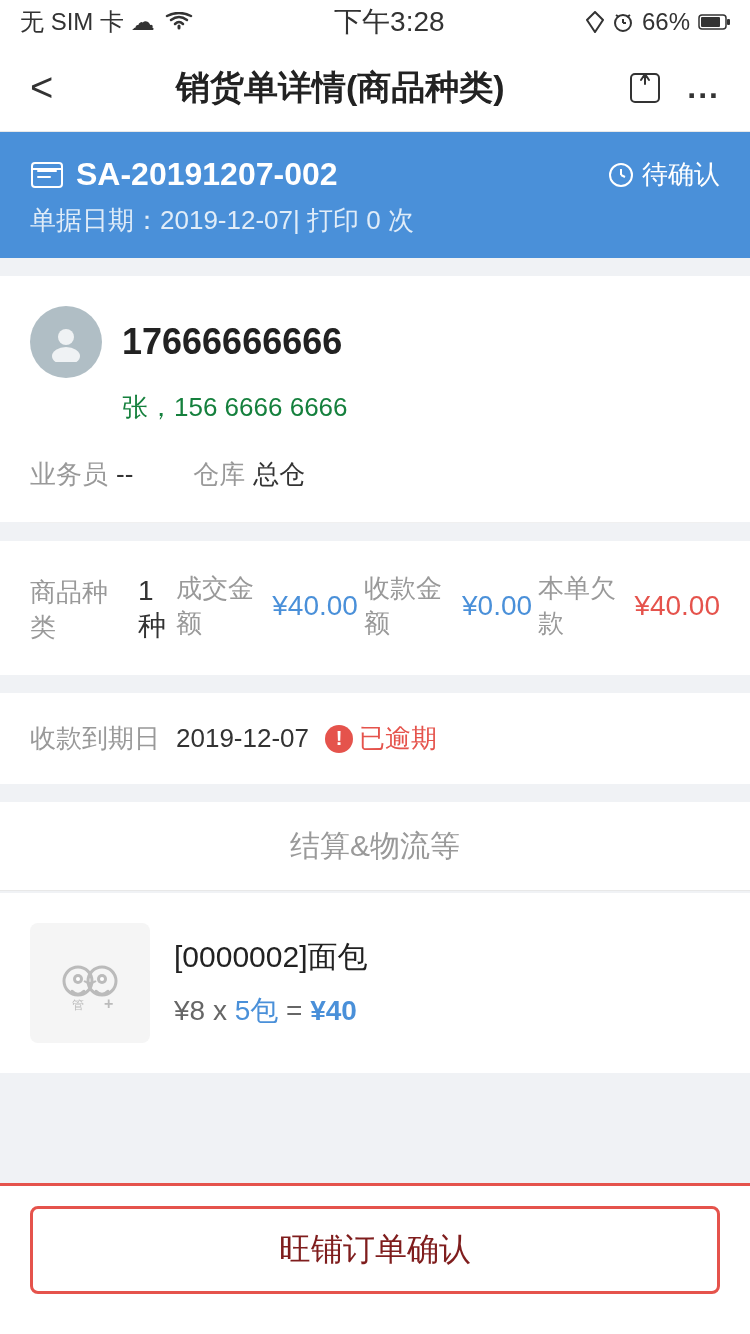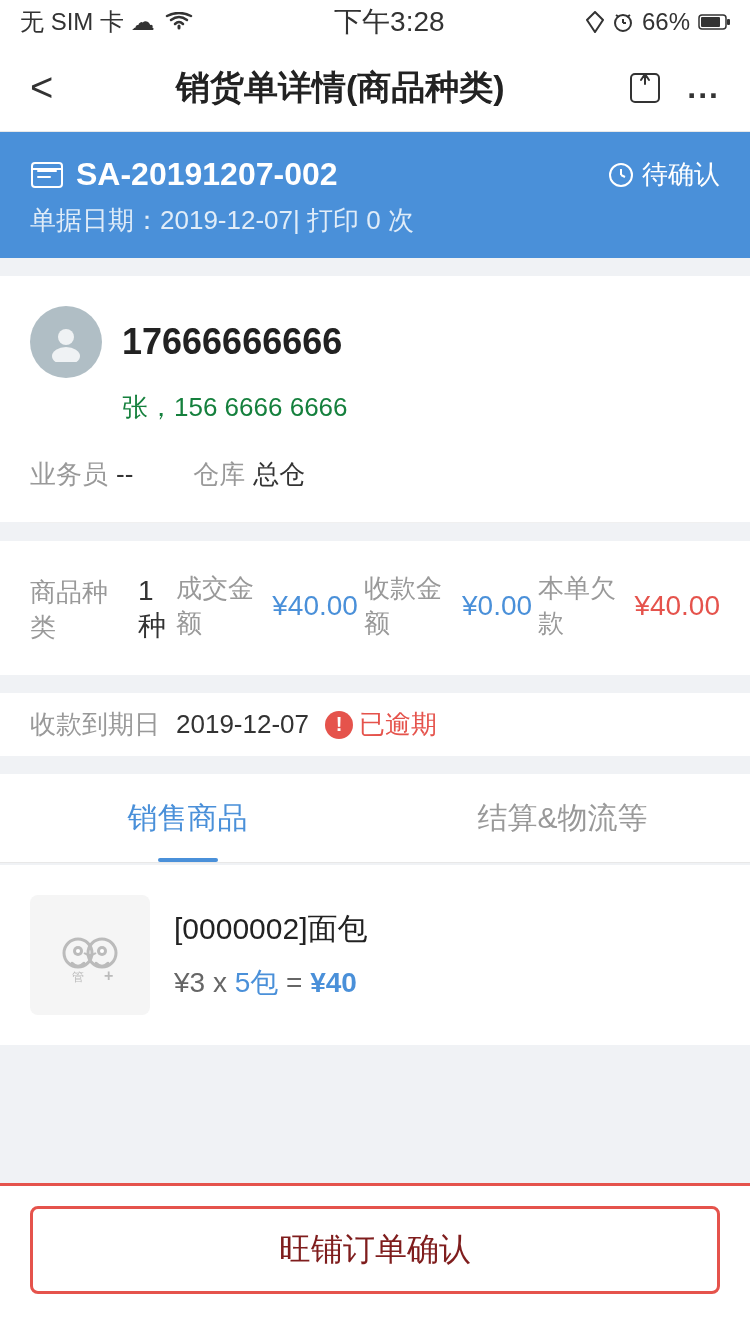--- a/index.html
+++ b/index.html
@@ -205,21 +205,21 @@
       color: #4a90d9;
       font-size: 28px;
     }
     .amount-value.red {
       color: #e5534c;
     }
 
     
     .due-date-card {
       background: #fff;
-      padding: 14px 30px;
+      padding: 28px 30px;
       margin-top: 18px;
       display: flex;
       align-items: center;
       gap: 16px;
       font-size: 26px;
       color: #666;
     }
     .due-label {
       color: #999;
     }
@@ -475,24 +475,20 @@
 <div class="due-date-card">
   <span class="due-label">收款到期日</span>
   <span class="due-date-value">2019-12-07</span>
   <div class="overdue-badge">
     <div class="overdue-icon">!</div>
     <span>已逾期</span>
   </div>
 </div>
 
 <div class="tabs-container">
-  <div class="tab-item active">
-    <span>销售商品</span>
-    <div class="tab-underline"></div>
-  </div>
   <div class="tab-item">
     <span>结算&amp;物流等</span>
   </div>
 </div>
 
 <div class="product-list">
   <div class="product-item">
     <div class="product-thumb">
       <svg viewBox="0 0 80 60">
 
@@ -505,21 +501,21 @@
         <path d="M22 38 Q28 44 34 38" fill="none" stroke="#bbb" stroke-width="2.5" stroke-linecap="round"></path>
         <path d="M46 38 Q52 44 58 38" fill="none" stroke="#bbb" stroke-width="2.5" stroke-linecap="round"></path>
         <path d="M34 28 Q40 32 46 28" fill="none" stroke="#bbb" stroke-width="2"></path>
         <text x="54" y="56" font-size="16" fill="#bbb" font-weight="bold">+</text>
         <text x="22" y="56" font-size="12" fill="#bbb">管</text>
       </svg>
     </div>
     <div class="product-info">
       <div class="product-name">[0000002]面包</div>
       <div class="product-price-row">
-        <span>¥3 x </span><span class="product-qty">5包</span><span> = </span><span class="product-total">¥40</span>
+        <span>¥8 x </span><span class="product-qty">5包</span><span> = </span><span class="product-total">¥40</span>
       </div>
     </div>
   </div>
 </div>
 
 <div class="bottom-spacer"></div>
 
 <div class="bottom-bar">
   <button class="confirm-btn">旺铺订单确认</button>
 </div>

